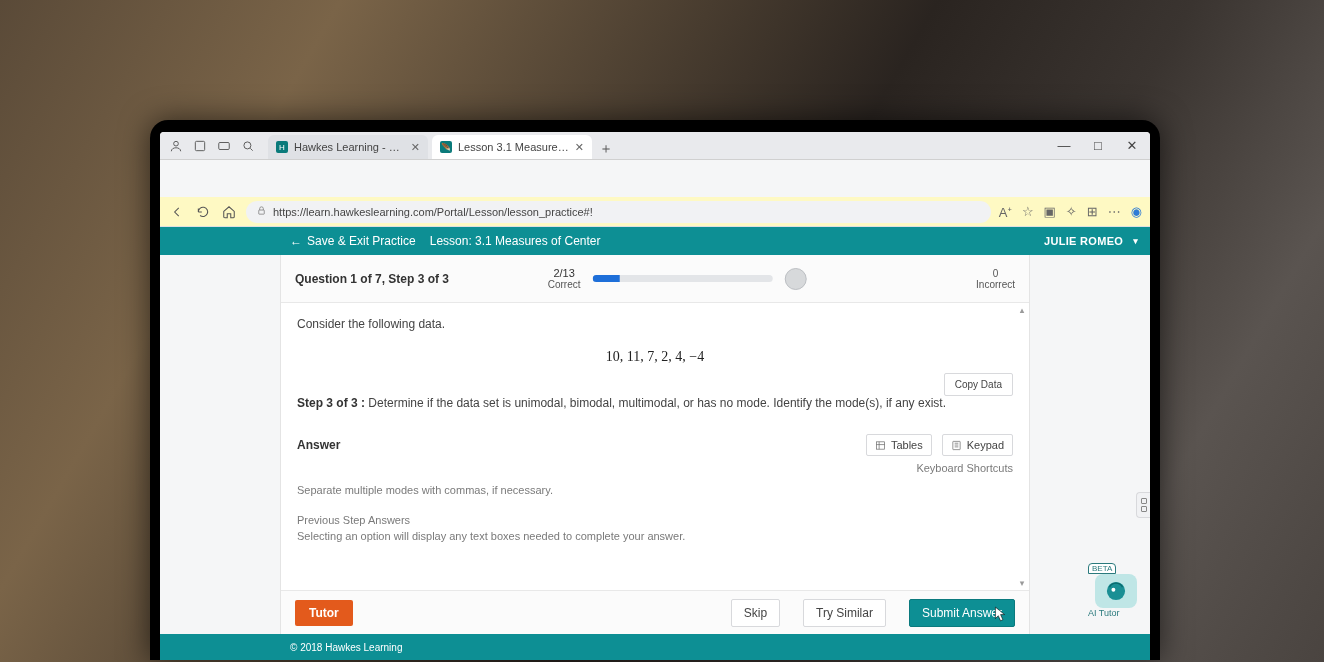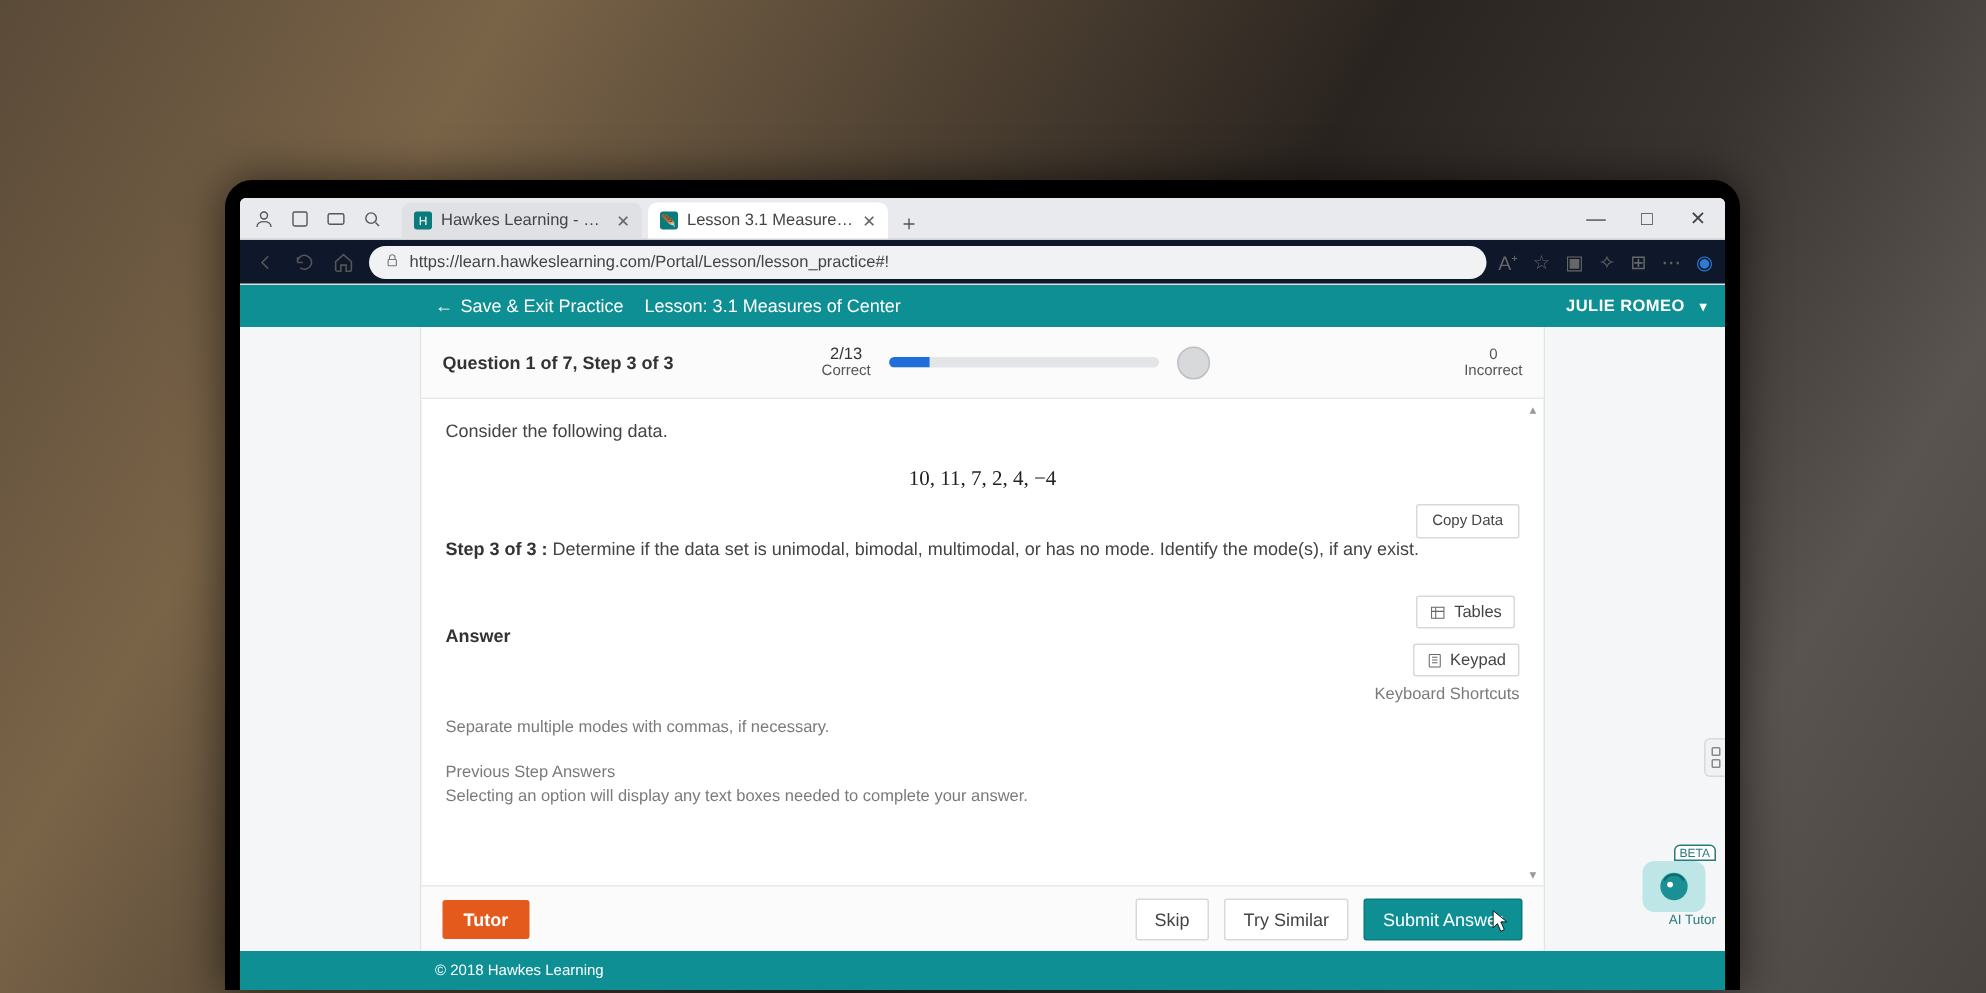--- a/index.html
+++ b/index.html
@@ -15,21 +15,21 @@
   .tabstrip { display: flex; align-items: flex-end; flex: 1; gap: 4px; margin-left: 6px; height: 100%; }
   .tab { display: flex; align-items: center; gap: 6px; height: 24px; padding: 0 8px; font-size: 11px; color: #444; background: #dfe1e5; border-radius: 6px 6px 0 0; max-width: 160px; }
   .tab.active { background: #fff; }
   .tab .favicon { width: 12px; height: 12px; background: #0a7a7a; border-radius: 2px; flex-shrink: 0; display: flex; align-items: center; justify-content: center; font-size: 8px; color:#fff;}
   .tab .close { font-size: 11px; color: #666; margin-left: auto; }
   .tab .title { white-space: nowrap; overflow: hidden; text-overflow: ellipsis; }
   .newtab { width: 20px; height: 20px; display: flex; align-items: center; justify-content: center; color: #555; font-size: 14px; }
   .win-ctrls { display: flex; gap: 10px; margin-left: auto; color: #444; font-size: 13px; }
   .win-ctrls span { width: 24px; text-align: center; }
 
-  .addrbar { display: flex; align-items: center; height: 30px; background: #0f172a; padding: 0 8px; gap: 8px; border-bottom: 1px solid #e0e0e0; }
+  .addrbar { display: flex; align-items: center; height: 30px; background: #fef9c3; padding: 0 8px; gap: 8px; border-bottom: 1px solid #e0e0e0; margin-top: 37px; }
   .addrbar .nav-ico { width: 18px; height: 18px; display:flex;align-items:center;justify-content:center; color:#555; }
   .addrbar .nav-ico svg { width:14px;height:14px;stroke:#555;fill:none;stroke-width:1.8; }
   .url-field { flex: 1; height: 22px; background: #f1f2f4; border-radius: 11px; display: flex; align-items: center; padding: 0 10px; gap: 6px; font-size: 11px; color: #444; }
   .url-field .lock svg{width:11px;height:11px;stroke:#777;fill:none;stroke-width:1.6;}
   .right-icons { display: flex; gap: 10px; align-items: center; }
   .right-icons span { font-size: 13px; color: #666; }
 
   
   .app-band { height: 28px; background: #0d8f94; display: flex; align-items: center; color: #fff; font-size: 12px; padding: 0 12px 0 130px; }
   .save-exit { display: flex; align-items: center; gap: 5px; font-weight: 500; cursor: pointer; }
@@ -57,43 +57,43 @@
   .sc-arrow { position:absolute; left:0; width:10px; height:10px; color:#9a9a9a; font-size:9px; text-align:center; }
   .sc-arrow.up{ top:2px; } .sc-arrow.down{ bottom:2px; }
 
   .data-line { text-align: center; margin: 18px 0 12px; font-family: 'Times New Roman', serif; font-size: 14px; color: #222; }
   .copy-data { float: right; border: 1px solid #d8d9dc; background: #fff; padding: 5px 10px; font-size: 10px; color: #444; border-radius: 2px; margin-top:-4px;}
   .step-line { clear: both; margin-top: 28px; font-size: 12px; }
   .step-line .bold { font-weight: 700; color: #333; }
 
   .answer-row { display: flex; align-items: center; margin-top: 24px; }
   .answer-row .lbl { font-weight: 700; color: #333; font-size: 12px; }
-  .answer-tools { margin-left: auto; display: flex; gap: 10px; align-items: center; flex-direction: column; }
+  .answer-tools { margin-left: auto; display: flex; gap: 10px; align-items: center; }
   .tool-btn { border: 1px solid #d8d9dc; background: #fff; padding: 4px 8px; font-size: 11px; color: #444; border-radius: 2px; display: flex; align-items: center; gap: 5px; }
   .tool-btn svg{width:11px;height:11px;stroke:#666;fill:none;stroke-width:1.5;}
   .kbd-shortcuts { text-align: right; font-size: 11px; color: #7a7a7a; margin-top: 6px; }
   .hint { font-size: 11px; color: #7a7a7a; margin-top: 10px; }
   .prev-step { text-align: left; font-size: 11px; color: #7a7a7a; margin-top: 18px; }
   .options { margin: 6px 0 0 240px; display: flex; flex-direction: column; gap: 10px; font-size: 12px; color: #444; }
   .option { display: flex; align-items: center; gap: 8px; }
   .radio { width: 11px; height: 11px; border: 1px solid #888; border-radius: 50%; display:inline-block; }
 
   
   .foot { height: 44px; border-top: 1px solid #e8e8e8; display: flex; align-items: center; padding: 0 14px; background:#fbfbfb; }
   .tutor-btn { background: #e35a1c; color: #fff; border: none; padding: 6px 14px; font-size: 12px; font-weight: 600; border-radius: 2px; }
-  .foot-right { margin-left: auto; display: flex; gap: 10px; }
+  .foot-right { margin-left: auto; display: flex; gap: 23px; }
   .gbtn { border: 1px solid #d8d9dc; background: #fff; padding: 6px 12px; font-size: 12px; color: #444; border-radius: 2px; }
   .submit-btn { background: #0d8f94; color: #fff; border: 1px solid #0b7a7e; padding: 6px 12px; font-size: 12px; border-radius: 2px; position:relative;}
   .cursor { position:absolute; right:8px; top:6px; width:12px;height:16px; }
   .cursor svg{width:100%;height:100%;}
 
   .copyright-band { height: 26px; background: #0d8f94; color: #fff; font-size: 10px; display: flex; align-items: center; padding-left: 130px; }
 
   
-  .ai-tutor { position: absolute; right: 6px; bottom: 42px; width: 56px; text-align: right; font-size: 9px; color: #2a7a7d; }
+  .ai-tutor { position: absolute; right: 6px; bottom: 42px; width: 56px; text-align: left; font-size: 9px; color: #2a7a7d; }
   .ai-tutor .beta { border: 1px solid #2a7a7d; border-radius: 4px 4px 0 0; padding: 0 3px; font-size: 8px; display:inline-block; background:#fff;}
   .ai-tutor .blob { width: 42px; height: 34px; margin: 0 auto; background: #bfe6e6; border-radius: 8px; display:flex;align-items:center;justify-content:center; }
   .ai-tutor .blob svg{width:26px;height:26px;}
 
   .side-widget { position:absolute; right:0; top:360px; width:14px; height:26px; background:#f1f2f4; border:1px solid #d8d9dc; border-right:none; border-radius:4px 0 0 4px; display:flex;flex-direction:column;align-items:center;justify-content:center;gap:2px; }
   .side-widget span{ width:6px;height:6px;border:1px solid #888;border-radius:1px;}
 </style>
 </head>
 <body>
 

